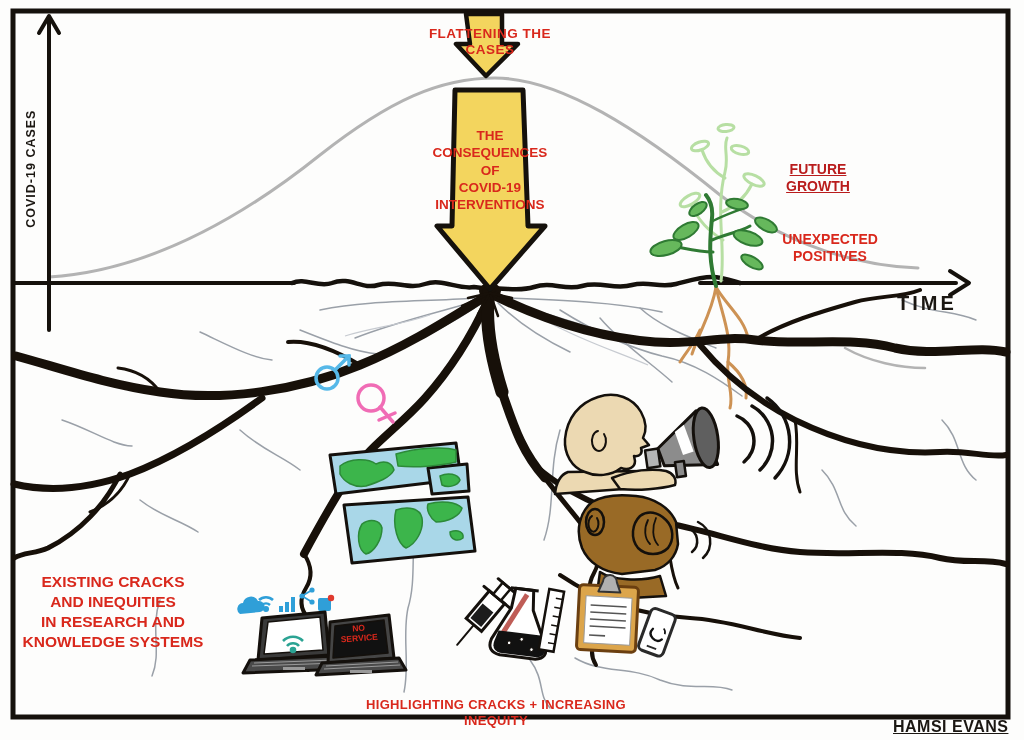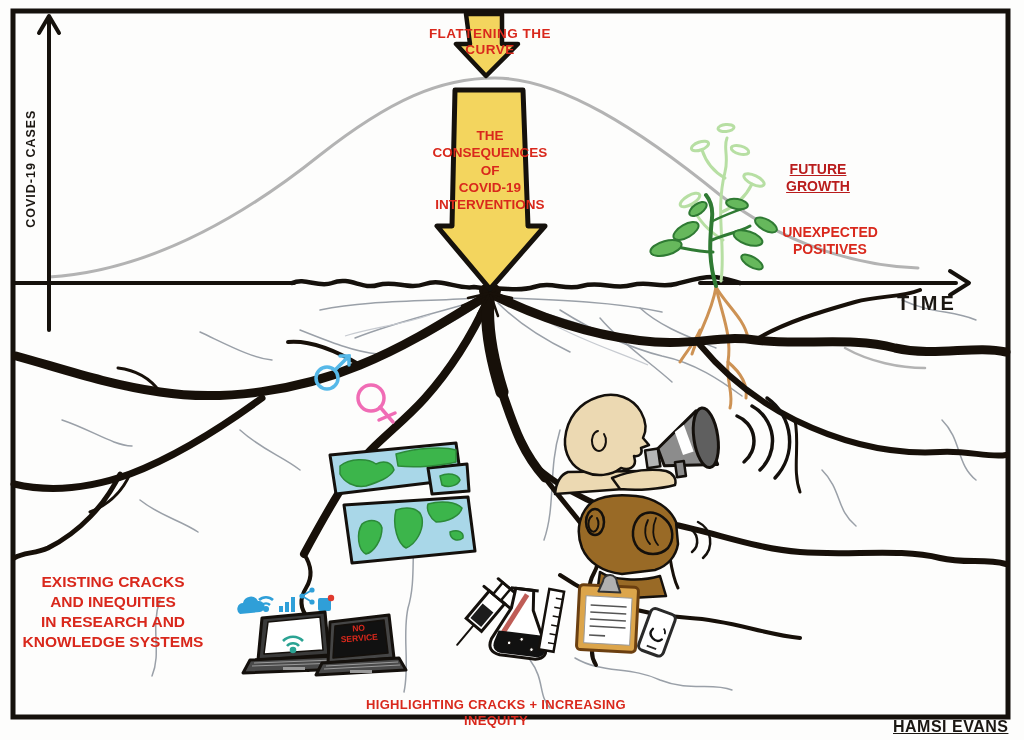--- a/index.html
+++ b/index.html
@@ -8,21 +8,21 @@
     font-family:"Liberation Sans","DejaVu Sans",sans-serif;overflow:hidden;
   }
   #art{position:absolute;left:0;top:0;}
   .lbl{position:absolute;font-weight:bold;white-space:pre-line;line-height:1.22;z-index:5;}
   .red{color:#d9281c;}
   .green{color:#b91c1c;text-decoration:underline;}
   .ink{color:#1b1712;}
   #lbl-flattening{left:405px;top:26px;width:170px;text-align:center;font-size:13.5px;letter-spacing:.5px;}
   #lbl-arrow{left:420px;top:127px;width:140px;text-align:center;font-size:13.5px;line-height:1.28;}
   #lbl-future{left:778px;top:161px;width:80px;text-align:center;font-size:14px;}
-  #lbl-unexpected{left:778px;top:224px;width:104px;text-align:center;font-size:14px;}
+  #lbl-unexpected{left:778px;top:231px;width:104px;text-align:center;font-size:14px;}
   #lbl-time{left:897px;top:285px;font-size:20px;letter-spacing:3px;margin-top:6px;}
   #lbl-yaxis{left:-43px;top:161px;width:150px;text-align:center;font-size:12.5px;letter-spacing:1px;transform:rotate(-90deg);}
   #lbl-existing{left:12px;top:572px;width:202px;text-align:center;font-size:15.5px;line-height:1.3;}
   #lbl-highlighting{left:338px;top:697px;width:316px;text-align:center;font-size:13px;letter-spacing:.3px;}
   #lbl-signature{left:893px;top:717px;font-size:16px;letter-spacing:.5px;text-decoration:underline;}
   #lbl-noservice{left:335px;top:624px;width:48px;text-align:center;font-size:8.5px;line-height:1.15;transform:rotate(-4deg);}
 </style>
 </head>
 <body>
 
@@ -303,21 +303,21 @@
     <line x1="652" y1="648" x2="662" y2="648" stroke-width="2"></line>
   </g>
 
   <g fill="#f3d55e" stroke="#15110c" stroke-width="4.5" stroke-linejoin="round">
     <path d="M466,14 L502,14 L502,44 L518,44 L486,76 L456,44 L470,44 Z"></path>
     <path d="M455,90 L523,90 L528,226 L545,226 L490,289 L437,226 L452,226 Z" stroke-width="5"></path>
   </g>
 
 </svg>
 
-<div class="lbl red" id="lbl-flattening">FLATTENING THE CURVE</div>
+<div class="lbl red" id="lbl-flattening">FLATTENING THE CASES</div>
 <div class="lbl red" id="lbl-arrow">THE
 CONSEQUENCES
 OF
 COVID-19
 INTERVENTIONS</div>
 <div class="lbl green" id="lbl-future">FUTURE
 GROWTH</div>
 <div class="lbl red" id="lbl-unexpected">UNEXPECTED
 POSITIVES</div>
 <div class="lbl ink" id="lbl-time">TIME</div>

